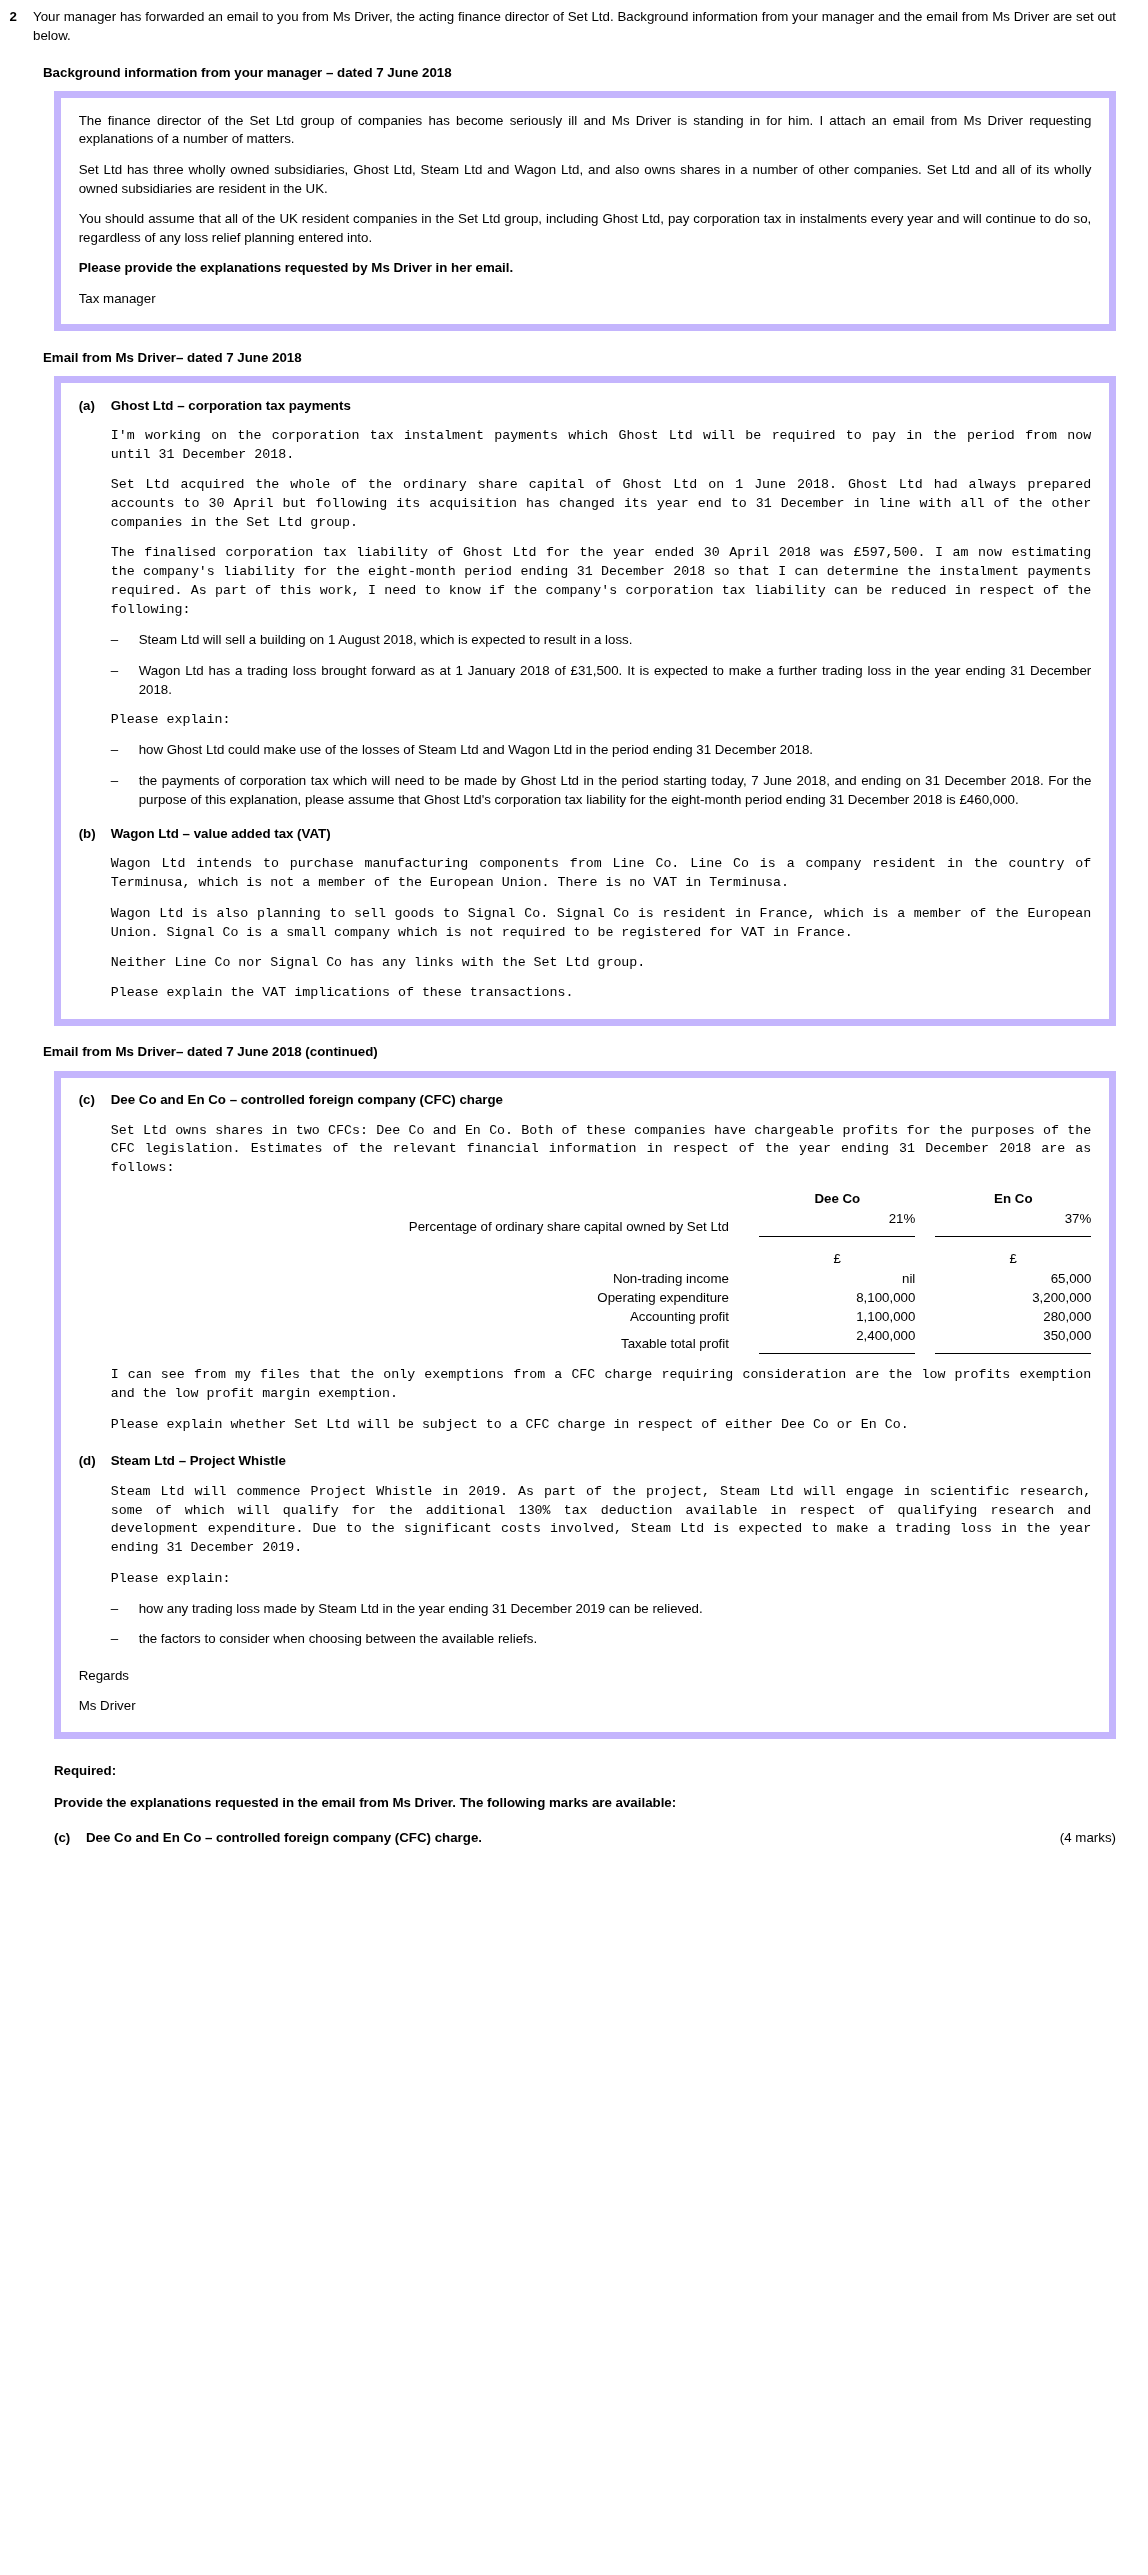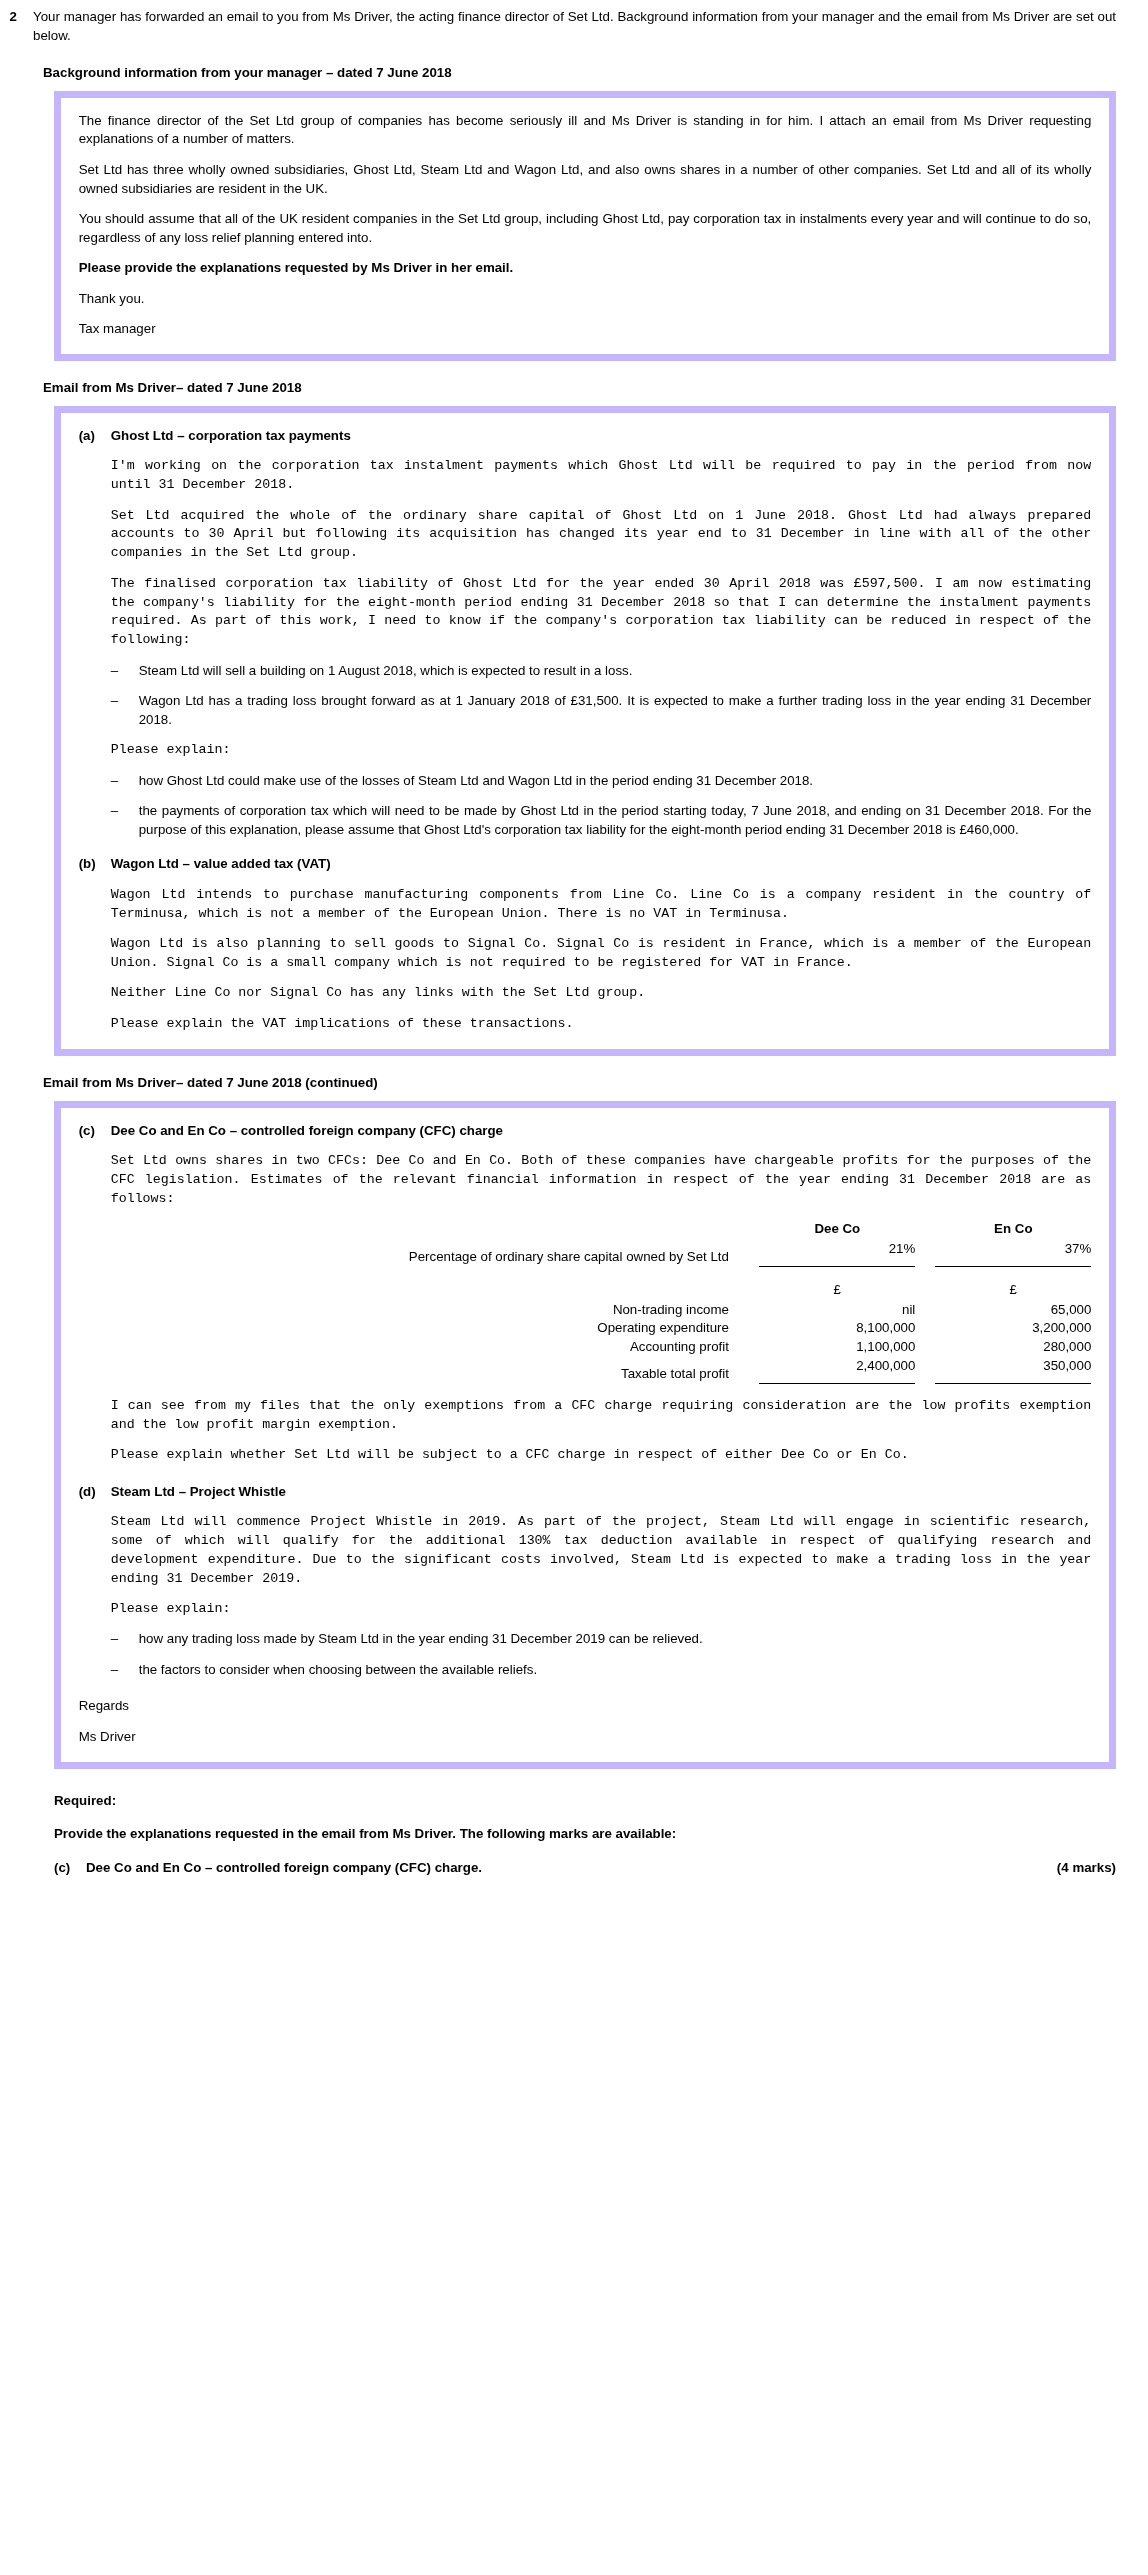--- a/index.html
+++ b/index.html
@@ -163,41 +163,40 @@
     align-items: baseline;
   }
   .required-row .rl {
     width: 32px;
     flex: 0 0 32px;
   }
   .required-row .rt { flex: 1 1 auto; }
   .required-row .rm {
     flex: 0 0 auto;
     text-align: left;
-    font-weight: bold;
+    font-weight: normal;
   }
 </style>
 </head>
 <body>
 
 <div class="page">
 
   <div class="intro">
     <div class="qnum">2</div>
     <div class="intro-text">Your manager has forwarded an email to you from Ms Driver, the acting finance director of Set Ltd. Background information from your manager and the email from Ms Driver are set out below.</div>
   </div>
 
   <div class="section-heading">Background information from your manager – dated 7 June 2018</div>
 
   <div class="box">
     <div class="para">The finance director of the Set Ltd group of companies has become seriously ill and Ms Driver is standing in for him. I attach an email from Ms Driver requesting explanations of a number of matters.</div>
     <div class="para">Set Ltd has three wholly owned subsidiaries, Ghost Ltd, Steam Ltd and Wagon Ltd, and also owns shares in a number of other companies. Set Ltd and all of its wholly owned subsidiaries are resident in the UK.</div>
     <div class="para">You should assume that all of the UK resident companies in the Set Ltd group, including Ghost Ltd, pay corporation tax in instalments every year and will continue to do so, regardless of any loss relief planning entered into.</div>
     <div class="para bold">Please provide the explanations requested by Ms Driver in her email.</div>
-    <div class="para">Thank you.</div>
     <div class="para">Tax manager</div>
   </div>
 
   <div class="section-heading">Email from Ms Driver– dated 7 June 2018</div>
 
   <div class="box">
 
     <div class="part">
       <div class="part-head">
         <span class="part-letter">(a)</span>

